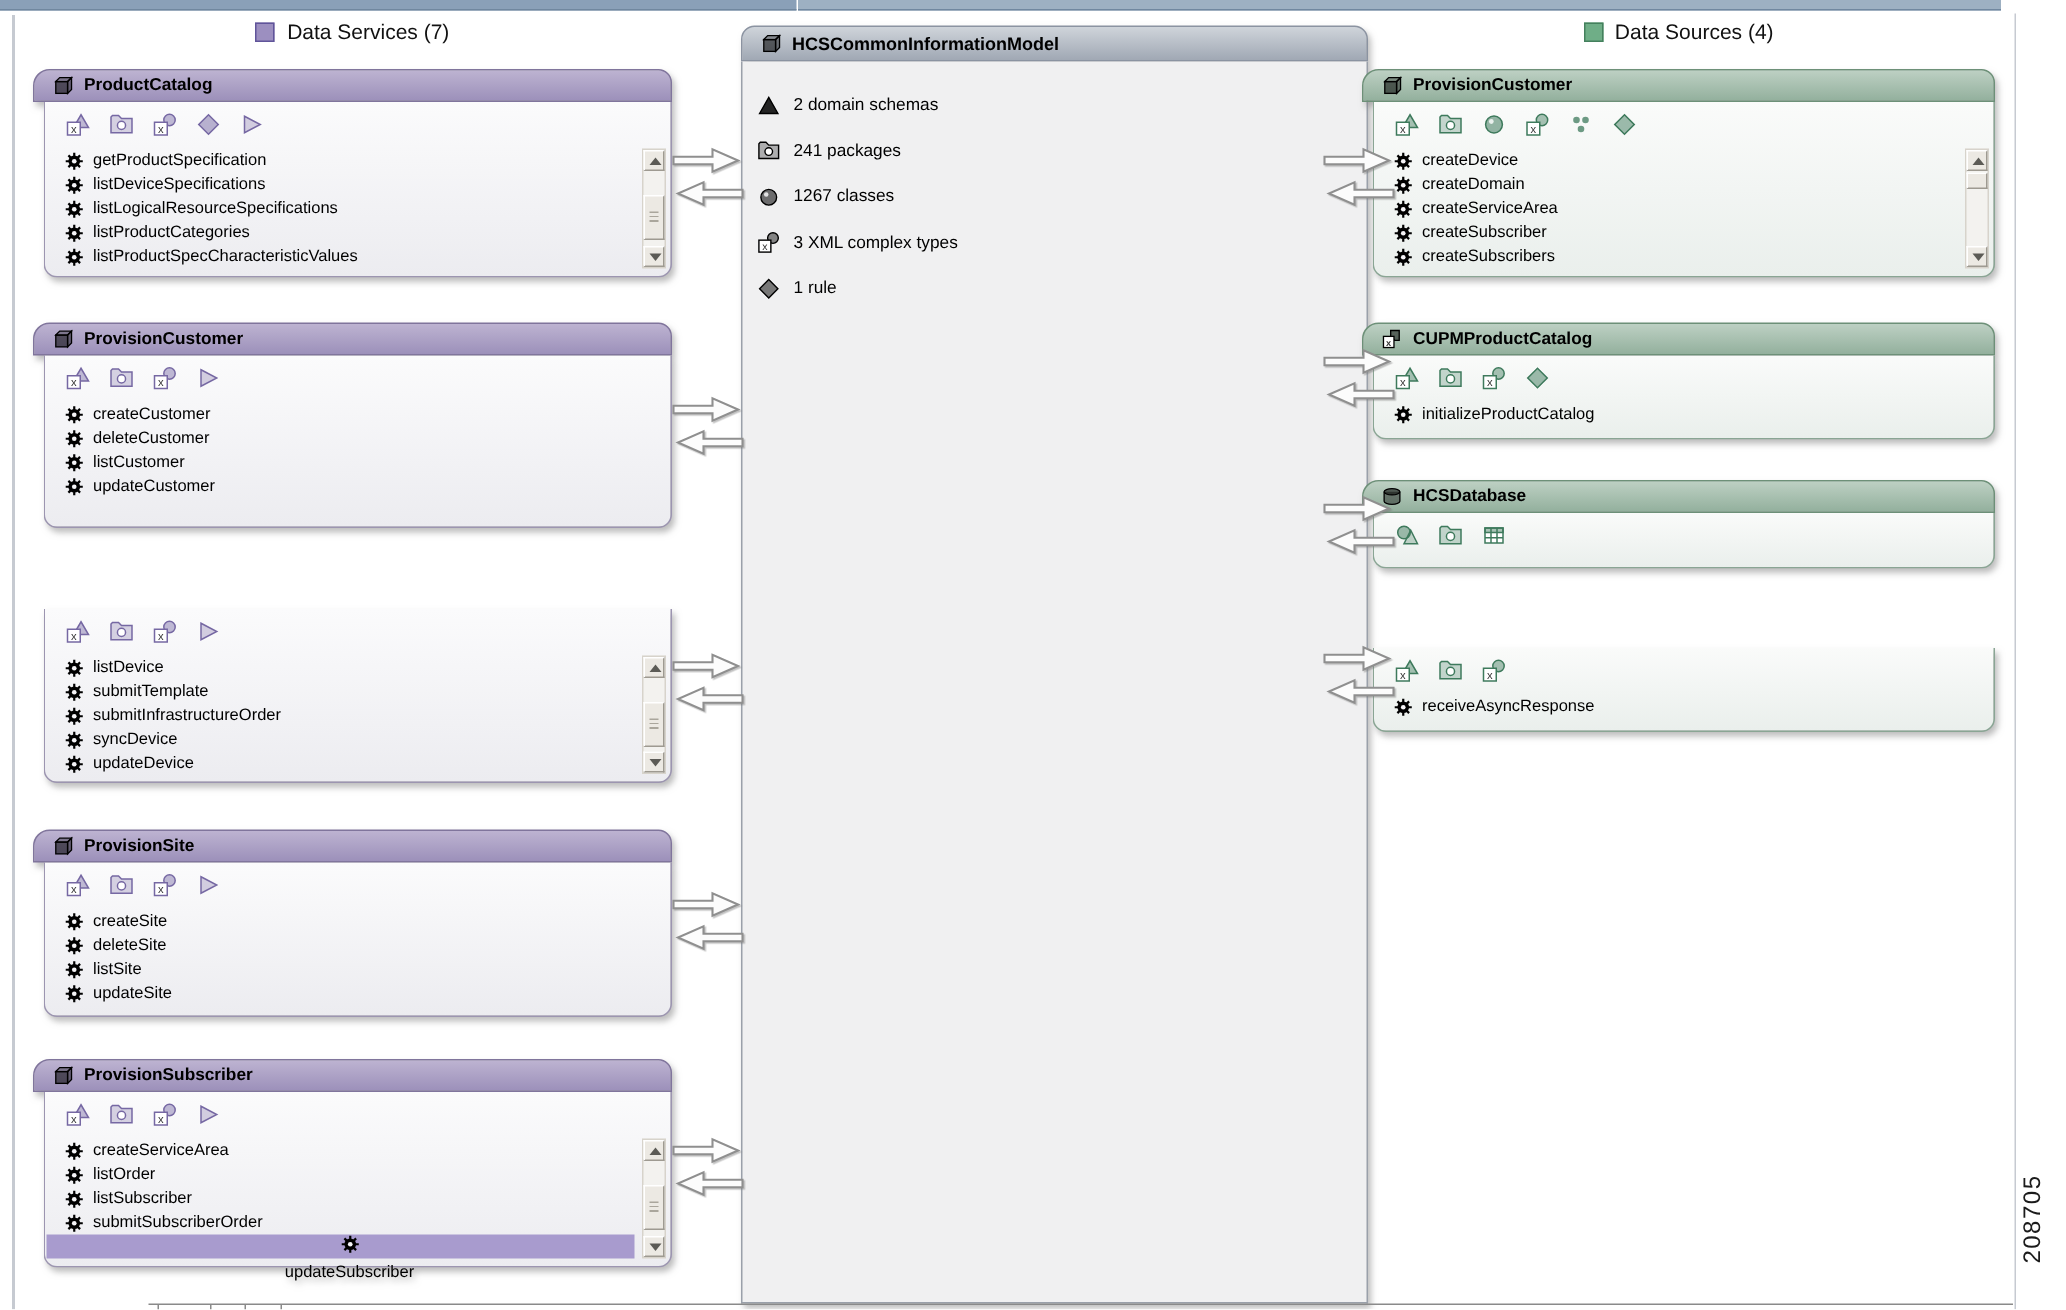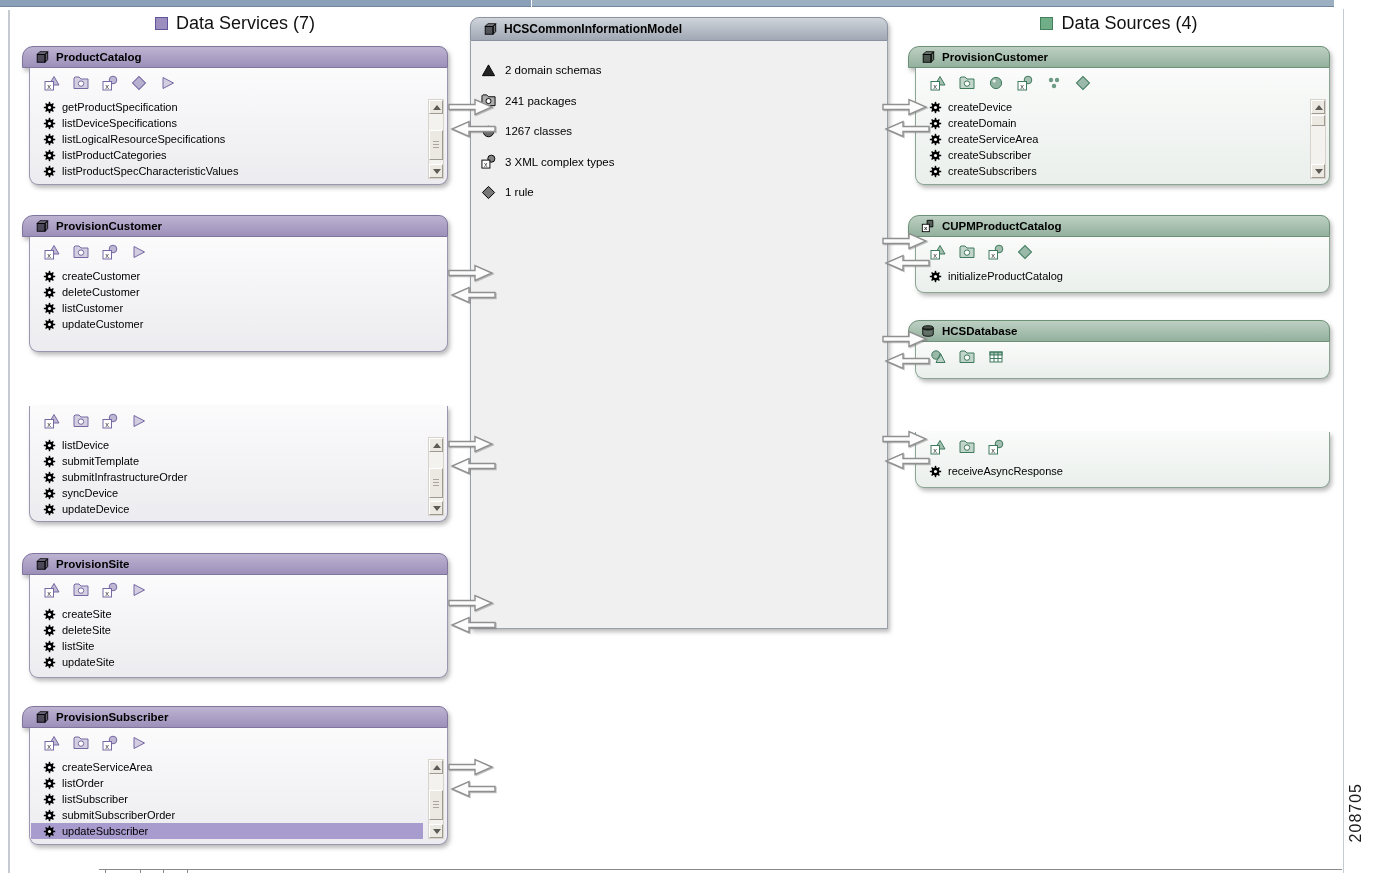--- a/index.html
+++ b/index.html
@@ -8,54 +8,54 @@
 
   
   .topbar{position:absolute;top:0;height:6px;border-bottom:1px solid #70879f;}
   .topbar.seg1{left:0;width:531px;background:#8aa0b8;}
   .topbar.seg2{left:532px;width:802px;background:#9db0c2;}
   .vline{position:absolute;width:2px;background:#c6cad1;}
   .fig{position:absolute;left:1347px;top:783px;writing-mode:vertical-rl;transform:rotate(180deg);
        font-size:16px;color:#1b1b1b;letter-spacing:1px;}
 
   
-  .coltitle{position:absolute;top:13px;text-align:center;font-size:18px;color:#111;}
+  .coltitle{position:absolute;top:13px;text-align:center;font-size:14px;color:#111;}
   .coltitle .inner{display:inline-flex;align-items:center;gap:8px;}
   .sq{display:inline-block;width:11px;height:11px;}
   .sq.p{background:#9c8fc0;border:1px solid #60549a;}
   .sq.g{background:#6fae87;border:1px solid #44805d;}
 
   
   .box{position:absolute;filter:drop-shadow(2.5px 3px 2px rgba(120,120,120,.5));}
   .hd{position:absolute;left:0;right:0;height:22px;display:flex;align-items:center;gap:7px;
       padding-left:12px;box-sizing:border-box;font-weight:bold;font-size:11.5px;color:#000;}
   .bd{position:absolute;left:7px;right:0;box-sizing:border-box;}
   .purple{color:#7668a3;}
   .purple .hd{background:linear-gradient(#bdb3d1,#9c90ba);border:1px solid #80759c;border-radius:11px 9px 0 0;}
   .purple .bd{background:linear-gradient(#fbfbfc,#ececf0);border:1px solid #9c95b0;border-top:none;border-radius:0 0 9px 9px;}
   .green{color:#3e7a5c;}
   .green .hd{background:linear-gradient(#bdd0c3,#93b09d);border:1px solid #6d9078;border-radius:11px 9px 0 0;}
   .green .bd{background:linear-gradient(#fafbfa,#eaefec);border:1px solid #8aa594;border-top:none;border-radius:0 0 9px 9px;}
-  .gray{color:#4f7dbb;}
+  .gray{color:#4f7dbb;margin-left:24px;}
   .gray .hd{background:linear-gradient(#cfd4da,#a0a8b4);border:1px solid #8b93a1;border-radius:9px 9px 0 0;height:24px;font-size:12px;}
   .gray .bd{background:#f0f0f1;border:1px solid #9aa0aa;border-top:none;left:0;border-radius:0;}
 
   .hd .hicon svg{width:14px;height:14px;display:block;}
   .hd-t{color:#000;}
 
   
   .tools{position:absolute;top:7px;left:14px;display:flex;gap:13px;align-items:center;}
   .tools .icon svg{width:16px;height:16px;display:block;}
 
   
   .ops{position:absolute;top:31px;left:1px;right:24px;}
   .gray .ops{top:14px;left:10px;right:10px;}
   .op{display:flex;align-items:center;gap:6px;height:16px;padding-left:12px;font-size:11px;color:#000;}
   .op .gear svg{width:13px;height:13px;display:block;}
-  .op.selected{background:#a89bce;}
+  .op.selected{background:#a89bce;flex-direction:column;}
   .fullw .ops{right:6px;}
 
   
   .stat{display:flex;align-items:center;gap:9px;height:30.5px;font-size:11.5px;color:#000;}
   .stat .icon svg{width:15px;height:15px;display:block;}
 
   
   .sb{position:absolute;right:3px;top:31px;bottom:5px;width:16px;background:#f3f2ef;
       border:1px solid #d7d3cb;box-sizing:border-box;}
   .sb .btn{position:absolute;left:0;right:0;height:14px;background:#ece9e3;
@@ -108,21 +108,21 @@
     <div class="hd">
       <span class="hicon">
           <svg viewBox="0 0 16 16">
             <rect x="2.5" y="5" width="9" height="9" fill="currentColor" fill-opacity=".55" stroke="currentColor"></rect>
             <polygon points="2.5,5 5.5,2 14.5,2 11.5,5" fill="currentColor" fill-opacity=".3" stroke="currentColor"></polygon>
             <polygon points="11.5,5 14.5,2 14.5,11 11.5,14" fill="currentColor" fill-opacity=".42" stroke="currentColor"></polygon>
           </svg>
         </span>
       <span class="hd-t">HCSCommonInformationModel</span>
     </div>
-    <div class="bd" style="top:24px;height:588px;">
+    <div class="bd" style="top:24px;height:828px;">
       <div class="ops">
 
           <div class="stat">
             <span class="icon">
               <svg viewBox="0 0 16 16">
                 <polygon points="8,2 14.5,13.5 1.5,13.5" fill="currentColor" fill-opacity=".85" stroke="currentColor"></polygon>
               </svg>
             </span>
             <span>2 domain schemas</span>
           </div>

